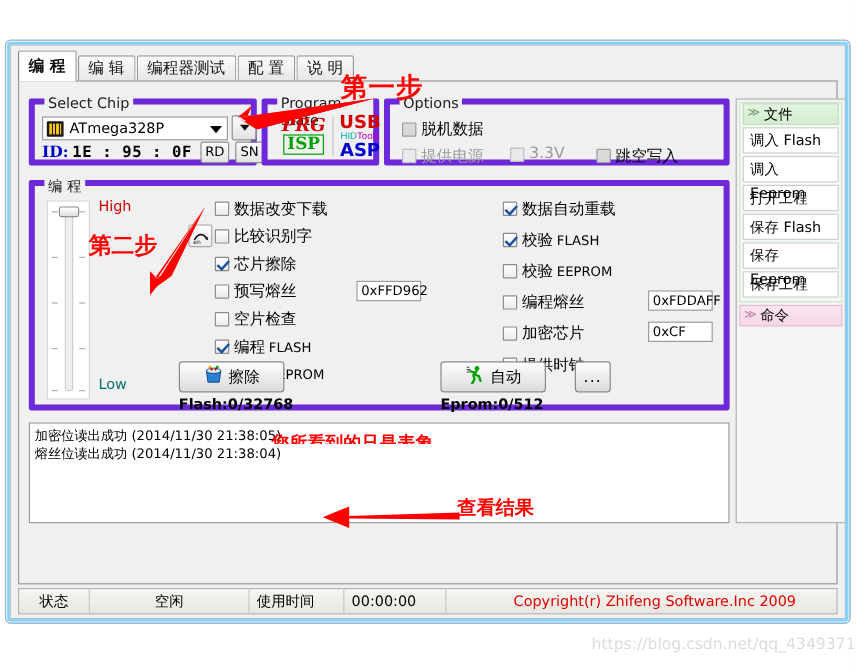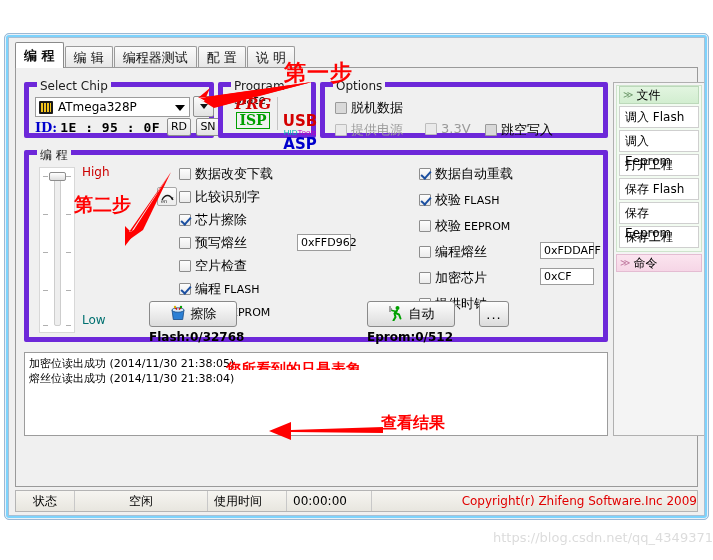--- a/index.html
+++ b/index.html
@@ -42,21 +42,21 @@
   .idrow .idval{font-size:13px;font-weight:bold;font-family:"DejaVu Sans Mono",monospace;letter-spacing:.5px;margin-left:3px;}
   .sbtn{position:absolute;top:31px;width:24px;height:18px;background:linear-gradient(#fbfbfb,#e3e3e3);border:1px solid #8f8f8f;border-radius:2px;box-sizing:border-box;font-size:11px;text-align:center;line-height:16px;font-family:"DejaVu Sans",sans-serif;}
   #btn-rd{left:138px;} #btn-sn{left:167px;}
 
   
   #gb-state{left:202px;top:14px;width:98px;height:56px;}
   .logo-prg{position:absolute;left:8px;top:9px;width:44px;text-align:center;}
   .logo-prg .l1{color:#d40000;font-weight:bold;font-style:italic;font-size:15px;font-family:"DejaVu Serif",serif;line-height:16px;}
   .logo-prg .l2{color:#00a000;font-weight:bold;font-size:14px;font-family:"DejaVu Serif",serif;line-height:15px;border:1px solid #00a000;display:inline-block;padding:0 2px;}
   .state-sep{position:absolute;left:54px;top:10px;width:1px;height:33px;background:#c4c4c4;}
-  .logo-usb{position:absolute;left:58px;top:8px;width:38px;text-align:center;margin-top:19px;}
+  .logo-usb{position:absolute;left:58px;top:8px;width:38px;text-align:center;}
   .logo-usb .u1{color:#d40000;font-weight:bold;font-size:15px;line-height:15px;font-family:"DejaVu Sans",sans-serif;}
   .logo-usb .u2{font-size:8px;line-height:8px;}
   .logo-usb .u2 i{font-style:normal;}
   .logo-usb .u3{color:#0000cc;font-weight:bold;font-size:15px;line-height:15px;font-family:"DejaVu Sans",sans-serif;}
 
   
   #gb-opt{left:304px;top:14px;width:288px;height:56px;}
   .opt-cap{left:6px;}
   .ck{position:absolute;display:flex;align-items:center;font-size:13px;font-family:"DejaVu Sans",sans-serif;white-space:nowrap;}
   .ck .box{width:12px;height:12px;border:1px solid #8d8d8d;background:linear-gradient(#fdfdfd,#ebebeb);box-sizing:border-box;margin-right:4px;position:relative;border-radius:1px;flex:none;}
@@ -98,21 +98,21 @@
   .sb-btn{height:22px;line-height:20px;background:#ffffff;border:1px solid #cfcfcf;box-sizing:border-box;font-size:12px;padding-left:5px;margin-top:2px;font-family:"DejaVu Sans",sans-serif;}
   .sb-pane{background:#f2fbf1;border:1px solid #cfe4cd;box-sizing:border-box;padding:0 2px 3px 2px;}
 
   
   .statusbar{position:absolute;left:6px;right:6px;bottom:3px;height:22px;background:linear-gradient(#f6f5f1,#e8e6df);border:1px solid #b4b4b4;box-sizing:border-box;display:flex;align-items:center;}
   .sbcell{height:100%;display:flex;align-items:center;padding:0 6px;font-size:12px;font-family:"DejaVu Sans",sans-serif;border-right:1px solid #c8c8c8;}
   .sbcell.w1{width:46px;justify-content:center;}
   .sbcell.w2{width:120px;justify-content:center;}
   .sbcell.w3{width:66px;}
   .sbcell.w4{width:72px;}
-  .copy{flex:1;text-align:right;padding-left:56px;color:#e00000;font-size:12px;font-family:"DejaVu Sans",sans-serif;}
+  .copy{flex:1;text-align:left;padding-left:56px;color:#e00000;font-size:12px;font-family:"DejaVu Sans",sans-serif;}
 
   
   .anno{position:absolute;color:#ff0000;font-weight:bold;font-family:"DejaVu Sans",sans-serif;pointer-events:none;}
   #anno-step1{left:284px;top:58px;font-size:22px;letter-spacing:1px;z-index:9;}
   #anno-step2{left:74px;top:192px;font-size:19px;z-index:9;}
   #anno-result{left:381px;top:413px;font-size:16px;z-index:9;}
   #anno-mid{left:226px;top:360px;font-size:15px;z-index:9;overflow:hidden;height:10px;}
   .arrow-svg{position:absolute;pointer-events:none;z-index:8;}
   .watermark{position:absolute;left:493px;top:530px;font-size:13px;color:#dcdcdc;font-family:"DejaVu Sans",sans-serif;}
 </style>
@@ -171,21 +171,21 @@
             <span>脱机数据</span>
           </div>
           <div class="ck dis" style="left:10px;top:34px;">
             <span class="box"></span>
             <span>提供电源</span>
           </div>
           <div class="ck dis" style="left:100px;top:34px;">
             <span class="box"></span>
             <span>3.3V</span>
           </div>
-          <div class="ck gray" style="left:160px;top:34px;">
+          <div class="ck gray" style="left:172px;top:34px;">
             <span class="box"></span>
             <span>跳空写入</span>
           </div>
         </div>
 
         <div class="gb" id="gb-prog">
           <div class="gb-cap">编 程</div>
 
           <div class="slider">
             <div class="track"></div>

